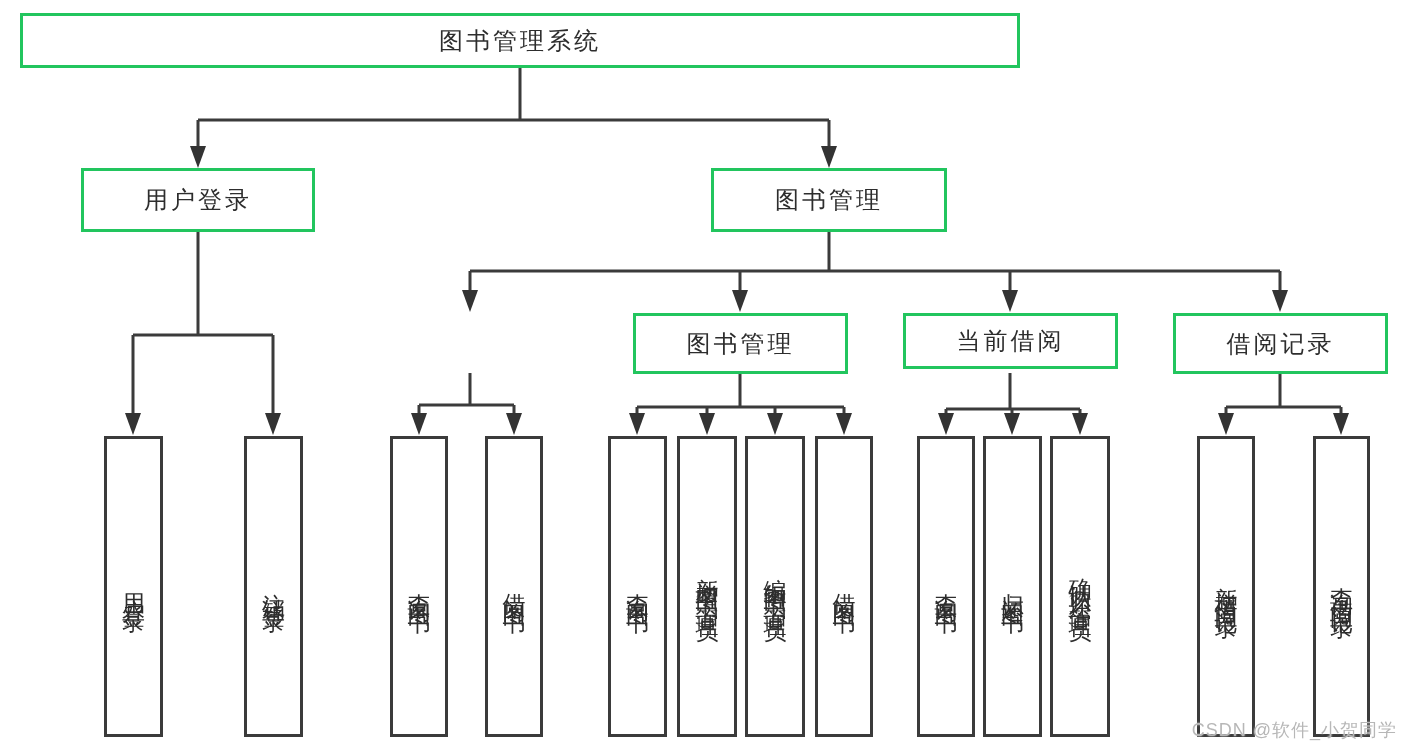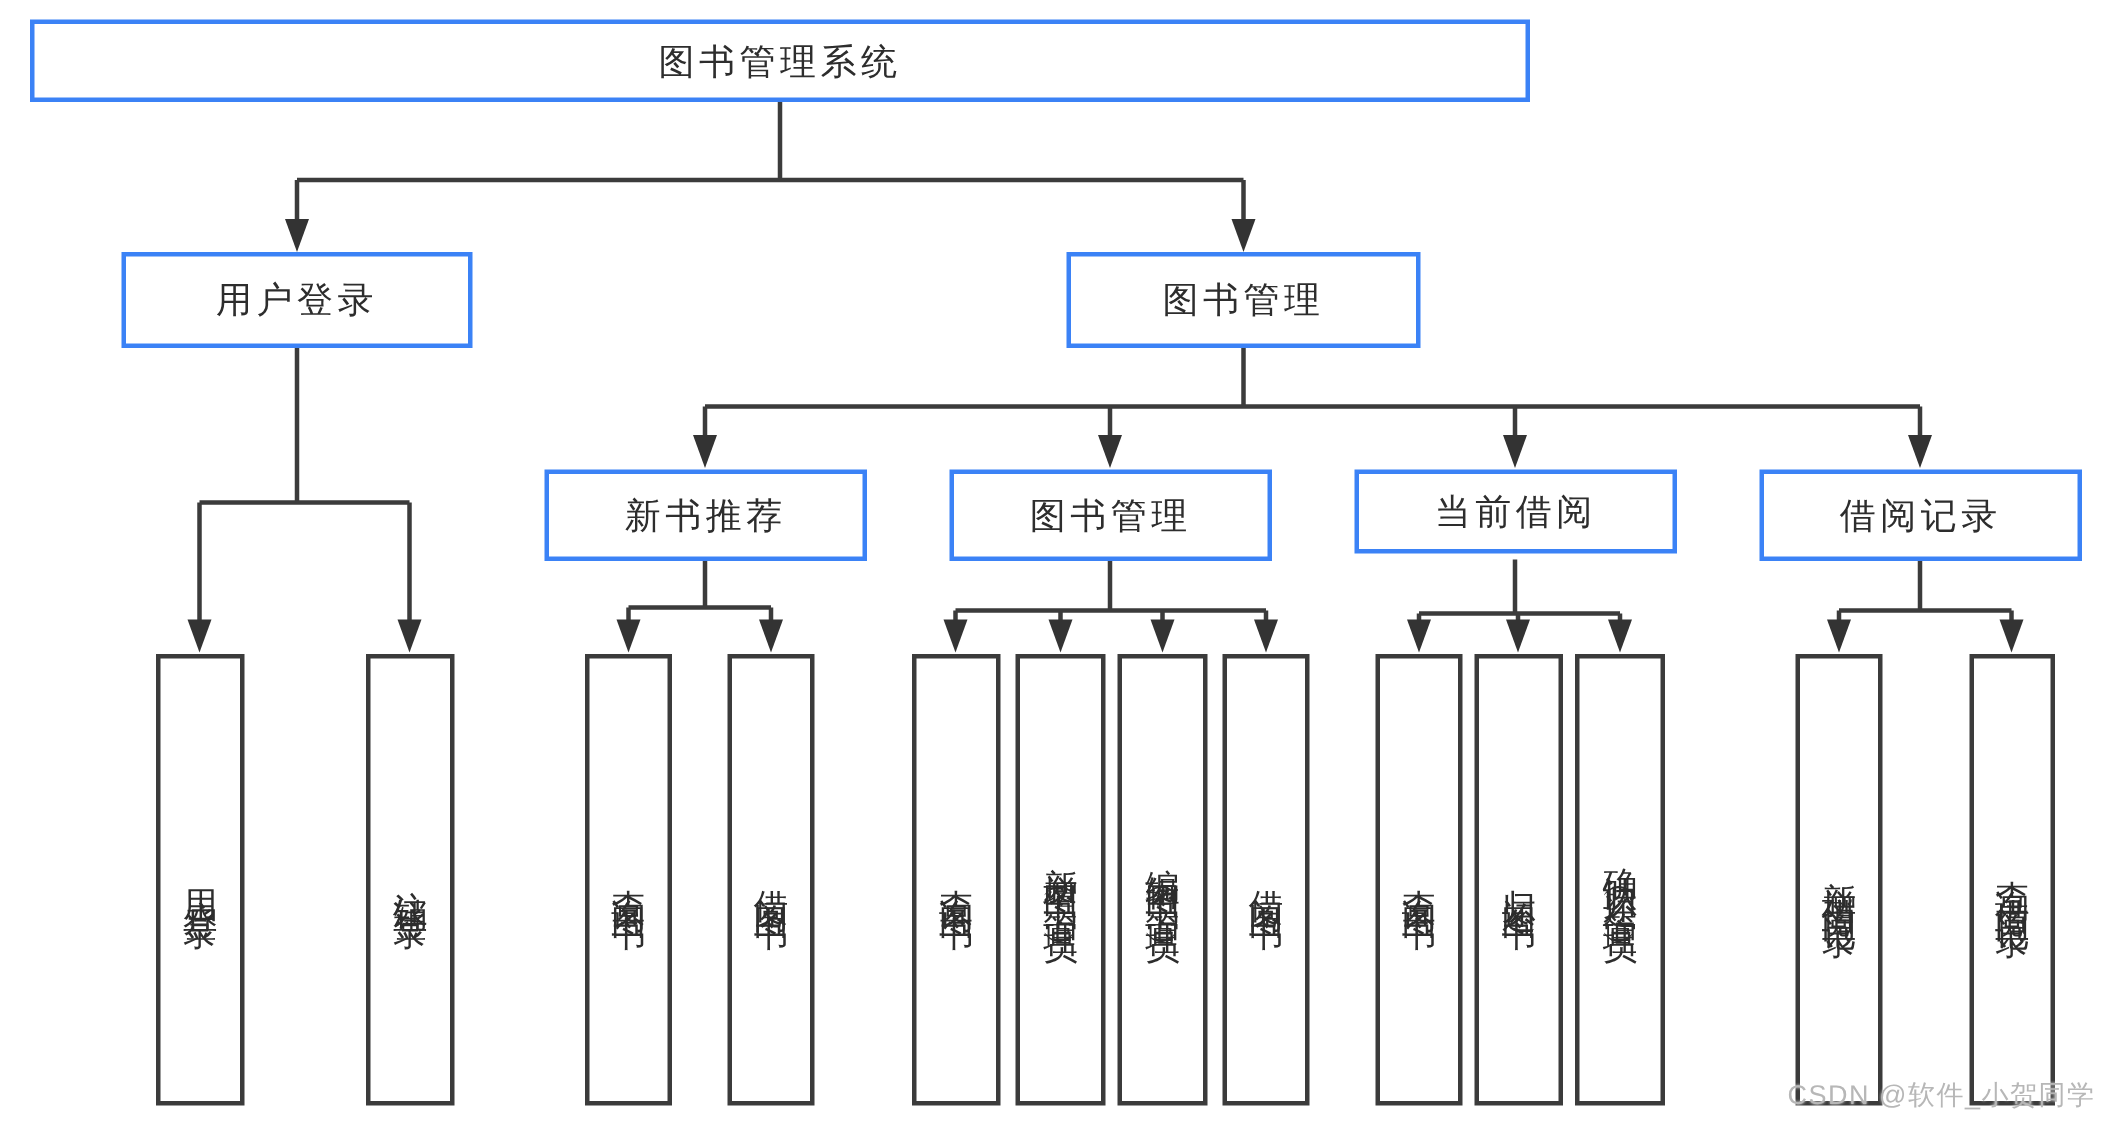--- a/index.html
+++ b/index.html
@@ -17,21 +17,21 @@
   }
   #wires {
     position: absolute;
     left: 0; top: 0;
     width: 1405px;
     height: 747px;
   }
   .node {
     position: absolute;
     box-sizing: border-box;
-    border: 3px solid #3b82f6;
+    border: 3px solid #22c55e;
     background: #ffffff;
     display: flex;
     align-items: center;
     justify-content: center;
     color: #2d2d2d;
     font-size: 24px;
     letter-spacing: 3px;
     white-space: nowrap;
   }
   .vnode {
@@ -106,21 +106,20 @@
       <polygon points="1218,413 1234,413 1226,435"></polygon>
       <polygon points="1333,413 1349,413 1341,435"></polygon>
     </g>
   </svg>
 
   <div class="node" style="left:20px; top:13px; width:1000px; height:55px;">图书管理系统</div>
 
   <div class="node" style="left:81px; top:168px; width:234px; height:64px;">用户登录</div>
   <div class="node" style="left:711px; top:168px; width:236px; height:64px;">图书管理</div>
 
-  <div class="node" style="left:363px; top:313px; width:215px; height:61px;">新书推荐</div>
   <div class="node" style="left:633px; top:313px; width:215px; height:61px;">图书管理</div>
   <div class="node" style="left:903px; top:313px; width:215px; height:56px;">当前借阅</div>
   <div class="node" style="left:1173px; top:313px; width:215px; height:61px;">借阅记录</div>
 
   <div class="vnode" style="left:104px; top:436px; width:59px; height:301px;">
     <span class="vtext">用户登录</span>
   </div>
   <div class="vnode" style="left:244px; top:436px; width:59px; height:301px;">
     <span class="vtext">注销登录</span>
   </div>

